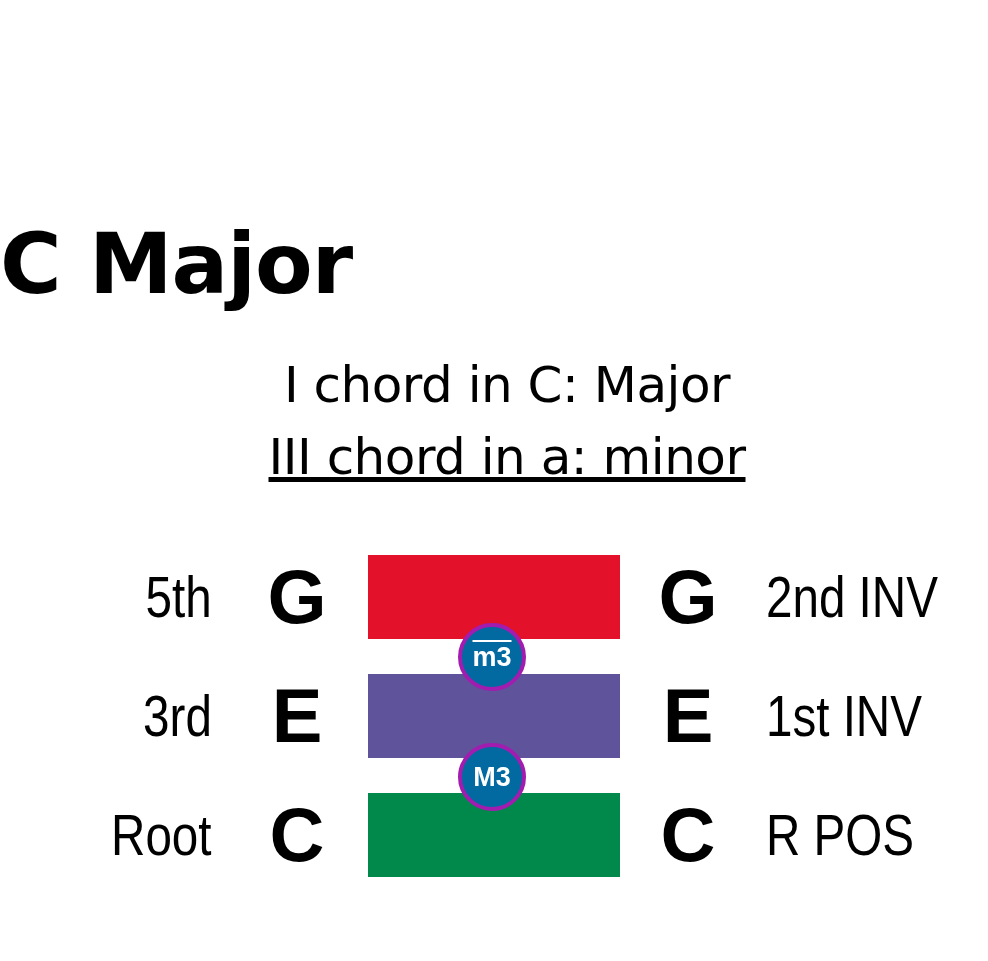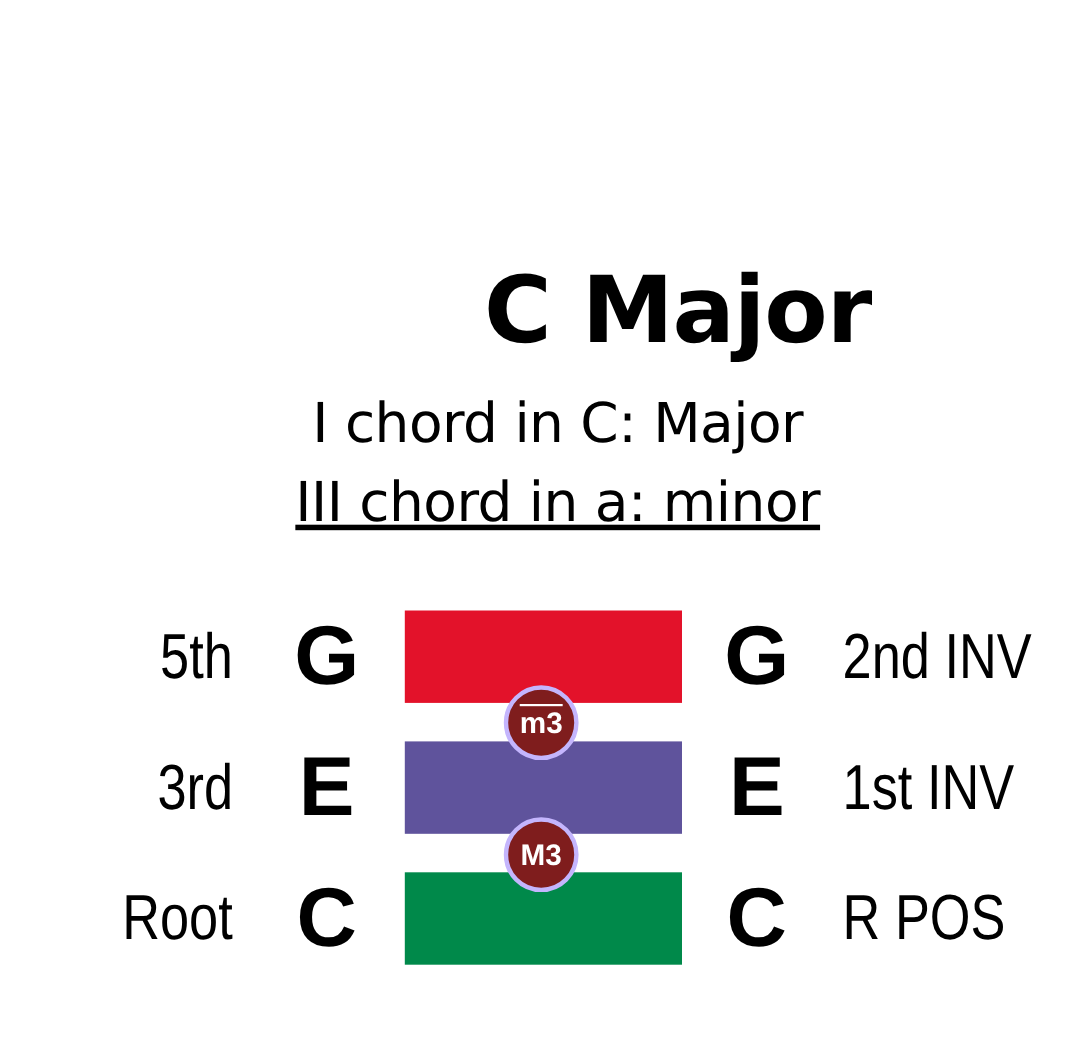--- a/index.html
+++ b/index.html
@@ -1,26 +1,26 @@
 <!DOCTYPE html>
 <html><head>
 <meta charset="utf-8">
 <style>
   html, body { margin:0; padding:0; background:#ffffff; }
   body { width:988px; height:961px; position:relative; overflow:hidden; font-family:"Liberation Sans", sans-serif; color:#000; }
-  .title { position:absolute; left:0; width:792px; top:227px; text-align:right; font-family:"DejaVu Sans", sans-serif; font-weight:bold; font-size:84px; line-height:110px; letter-spacing:-1px; }
+  .title { position:absolute; left:0; width:792px; top:209px; text-align:left; font-family:"DejaVu Sans", sans-serif; font-weight:bold; font-size:84px; line-height:110px; letter-spacing:-1px; }
   .sub { position:absolute; left:0; width:988px; text-align:center; font-family:"DejaVu Sans", sans-serif; font-size:50px; line-height:60px; letter-spacing:-0.5px;margin-left:13px; }
   .sub1 { top:355px; }
   .sub2 { top:427px;text-decoration:underline; }
   .label-l { position:absolute; right:776px; font-size:58px; line-height:84px; transform:scaleX(0.82); transform-origin:right center; white-space:nowrap; }
   .note-l { position:absolute; left:262px; width:70px; text-align:center; font-weight:bold; font-size:76px; line-height:84px; }
   .note-r { position:absolute; left:653px; width:70px; text-align:center; font-weight:bold; font-size:76px; line-height:84px; }
   .label-r { position:absolute; left:766px; font-size:58px; line-height:84px; transform:scaleX(0.82); transform-origin:left center; white-space:nowrap; }
   .bar { position:absolute; left:368px; width:252px; height:84px; }
-  .badge { position:absolute; left:458px; width:60px; height:60px; border-radius:50%; background:#7f1d1d; border:4px solid #c4b5fd; color:#fff; font-weight:bold; font-size:27px; line-height:60px; text-align:center; box-sizing:content-box; }
+  .badge { position:absolute; left:458px; width:60px; height:60px; border-radius:50%; background:#0369a1; border:4px solid #a21caf; color:#fff; font-weight:bold; font-size:27px; line-height:60px; text-align:center; box-sizing:content-box; }
   .badge .over { text-decoration:overline; }
 </style>
 </head>
 <body>
 
 <div class="title">C Major</div>
 <div class="sub sub1">I chord in C: Major</div>
 <div class="sub sub2">III chord in a: minor</div>
 
 <div class="label-l" style="top:555px;">5th</div>

